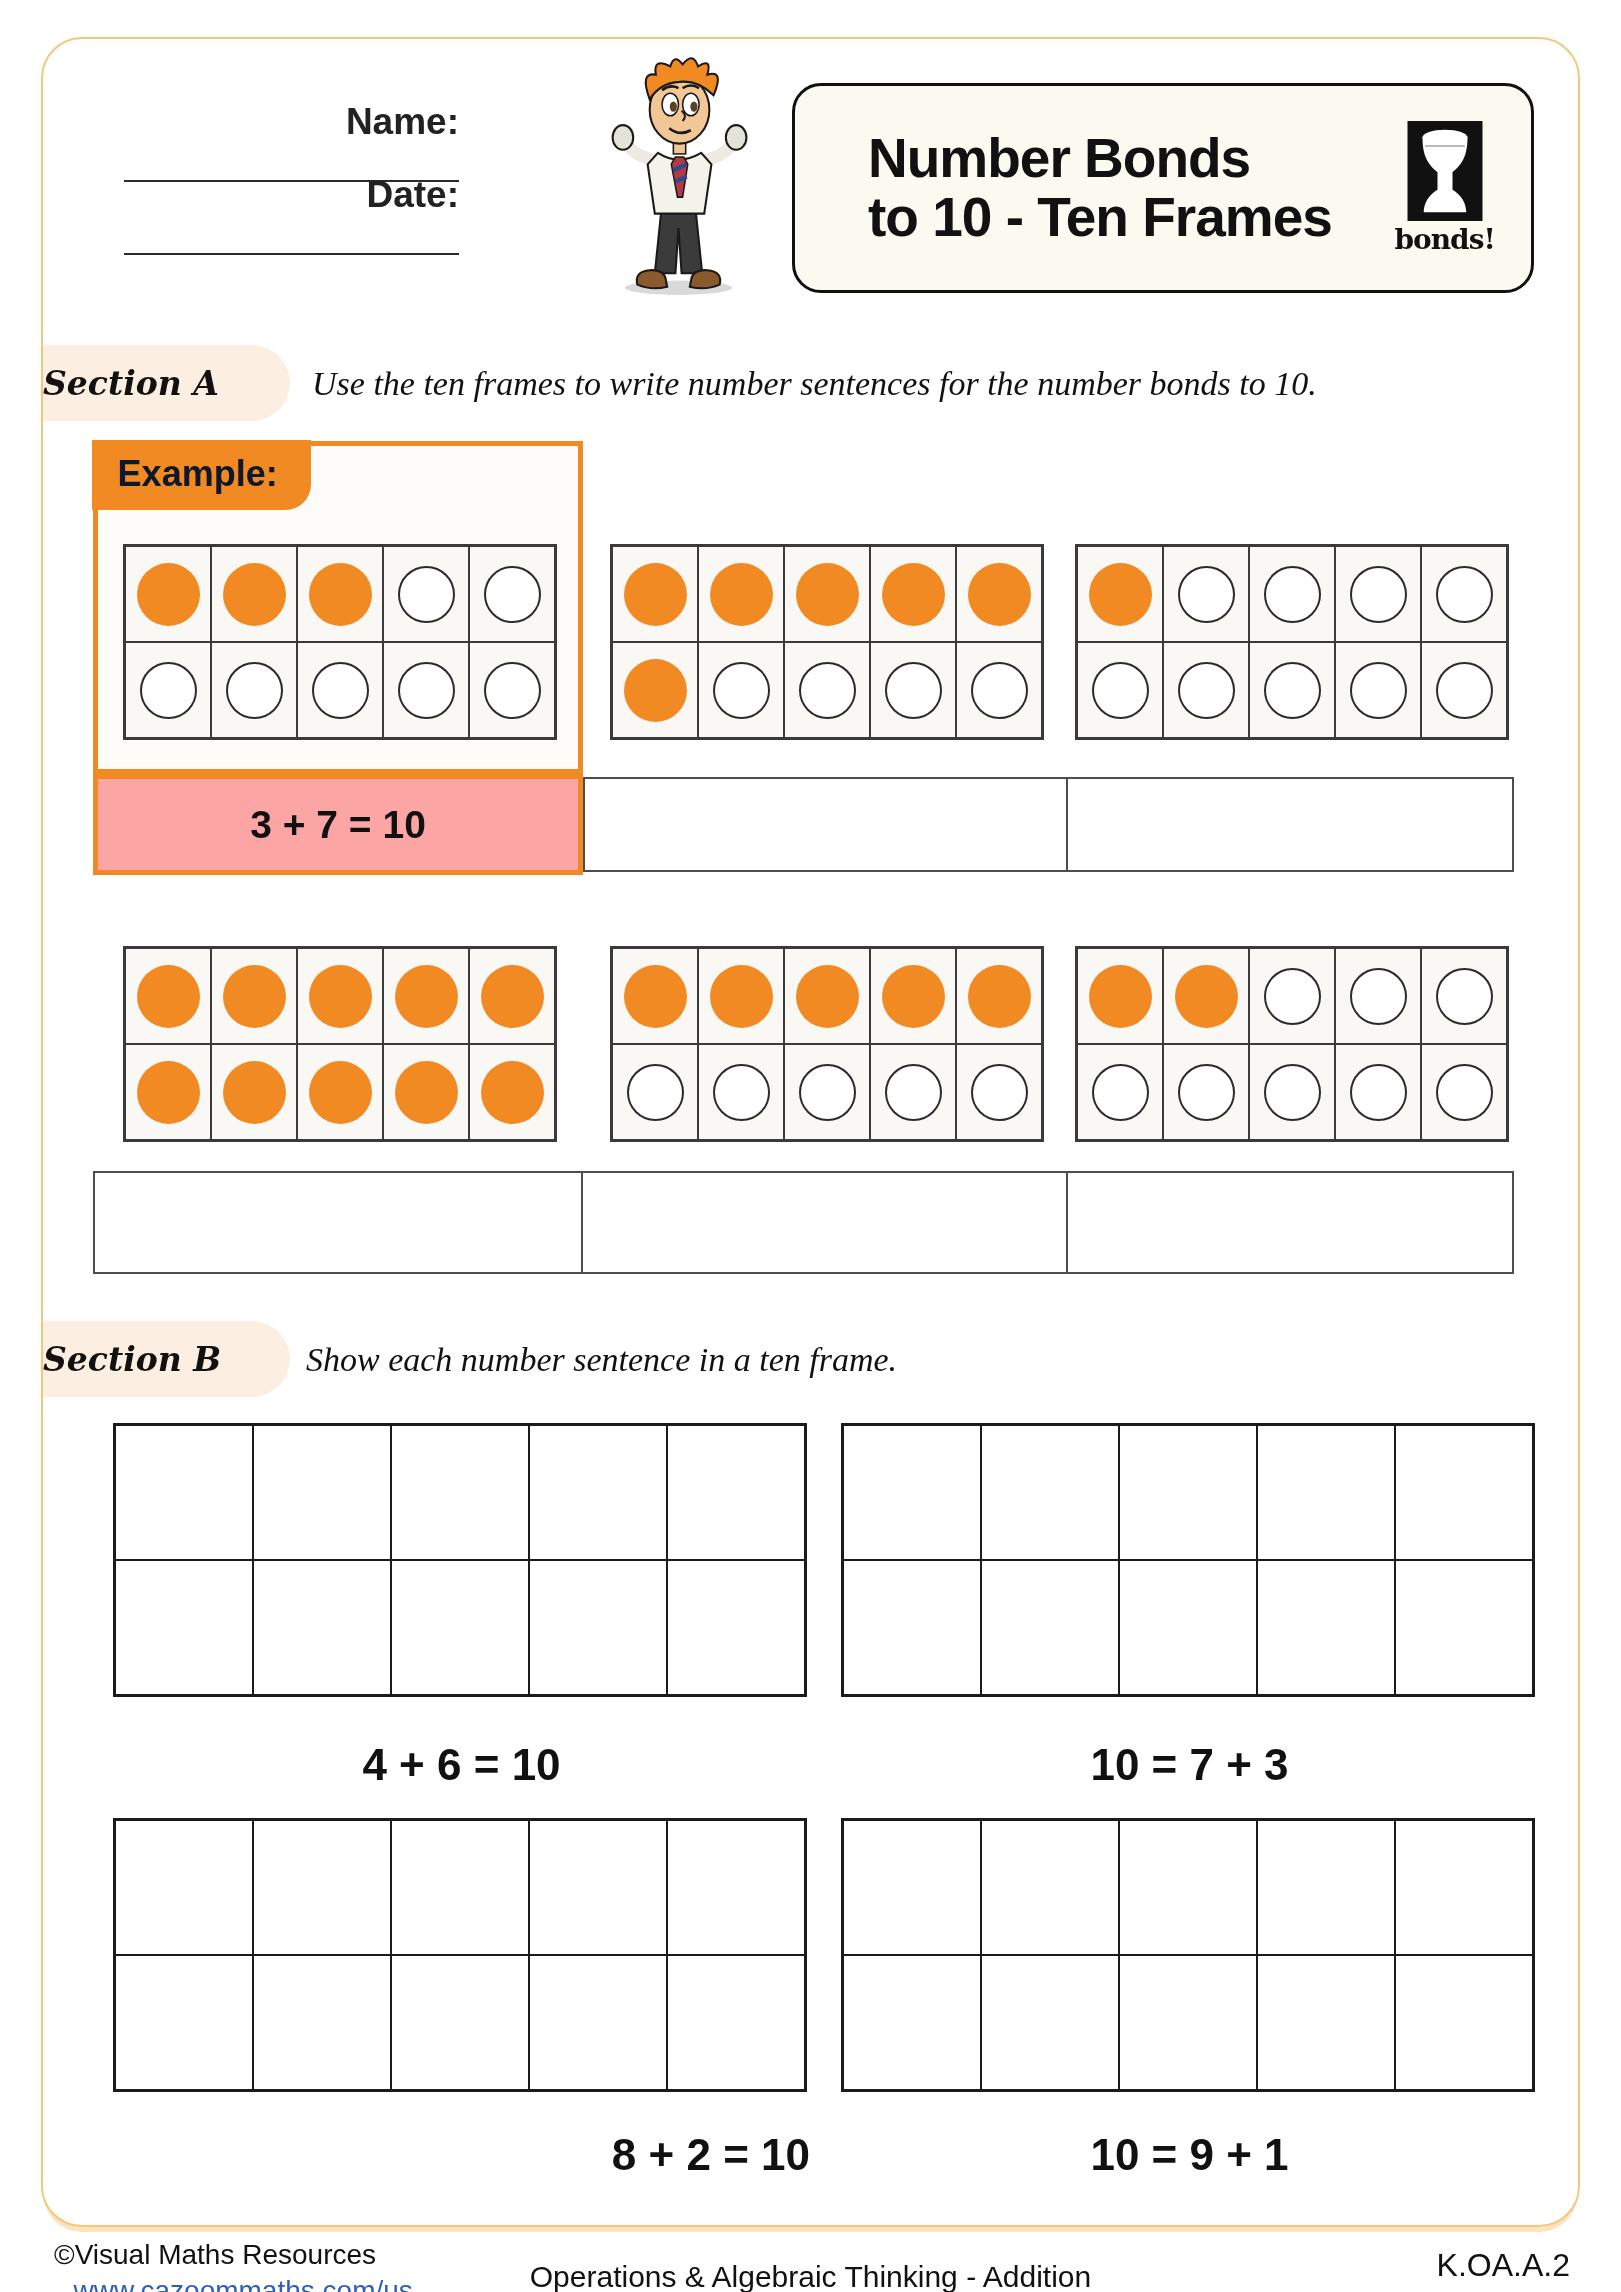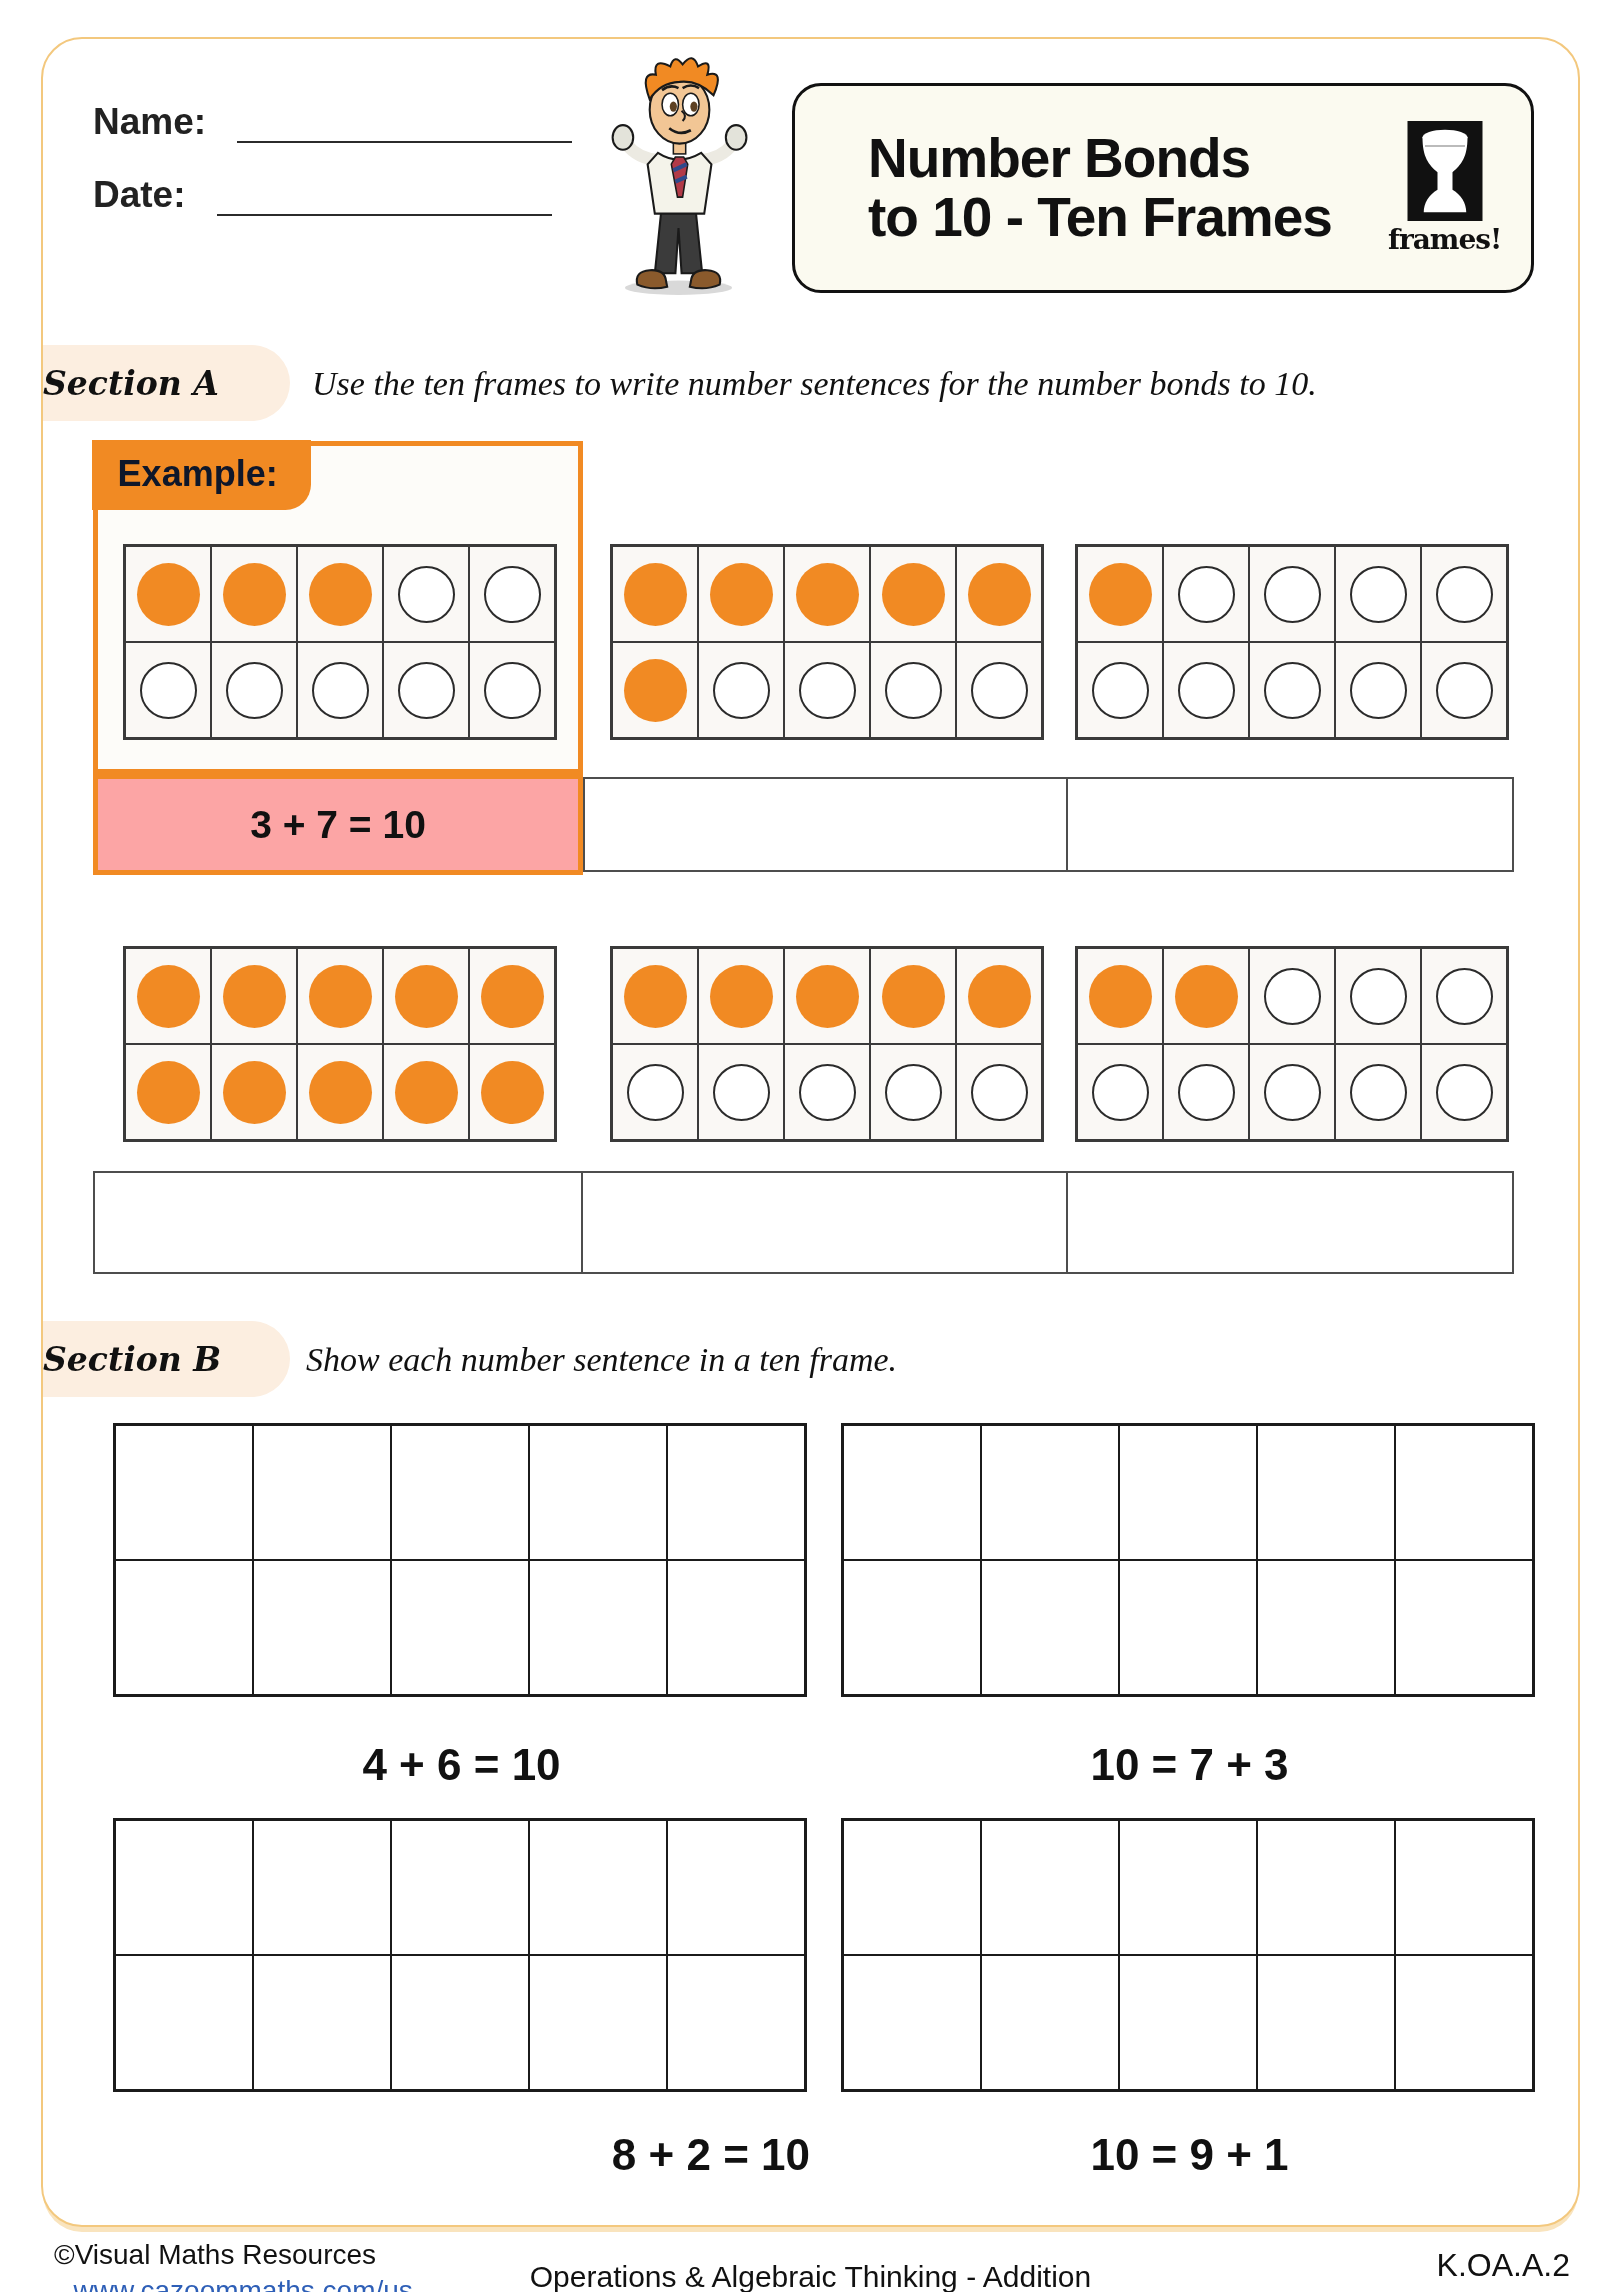--- a/index.html
+++ b/index.html
@@ -12,21 +12,21 @@
   }
   *{box-sizing:border-box;margin:0;padding:0;}
   body{background:#ffffff;font-family:"Liberation Sans",sans-serif;color:var(--ink);}
   .sheet{position:relative;width:1621px;height:2293px;background:#ffffff;overflow:hidden;}
 
   .page-border{position:absolute;left:41px;top:37px;width:1539px;height:2190px;
     border:2.9px solid var(--tan);border-radius:41px;
     box-shadow:0 6.9px 0 -2px #F9E4BE;background:#fff;}
 
   
-  .field-row{position:absolute;display:flex;align-items:flex-end;}
+  .field-row{position:absolute;display:flex;align-items:flex-end;flex-direction:column;}
   .field-row .flabel{font-size:37px;font-weight:bold;color:#222;}
   .write-line{display:inline-block;width:335px;border-bottom:2.9px solid #2b2b2b;height:39px;margin-left:31px;}
   #name-row{left:93px;top:101px;}
   #date-row{left:93px;top:174px;}
 
   .mascot{position:absolute;left:573px;top:51px;width:211px;height:247px;}
 
   .title-box{position:absolute;left:792px;top:83px;width:742px;height:210px;
     background:#FBFAF0;border:3.4px solid #111;border-radius:29px;
     display:flex;align-items:center;}
@@ -121,21 +121,21 @@
       <div>Number Bonds</div>
       <div>to 10 - Ten Frames</div>
     </div>
     <div class="logo">
       <svg width="76" height="100" viewBox="0 0 60 80">
         <rect x="0" y="0" width="60" height="80" fill="#111"></rect>
         <ellipse cx="30" cy="13" rx="18" ry="6" fill="#fff"></ellipse>
         <path d="M12 13 C12 29 17 35 24 41 L24 55 C17 59 13 66 13 73 L47 73 C47 66 43 59 36 55 L36 41 C43 35 48 29 48 13 Z" fill="#fff"></path>
         <path d="M14 20 L46 20" stroke="#bbb" stroke-width="1.5"></path>
       </svg>
-      <div class="logo-word">frames!</div>
+      <div class="logo-word">bonds!</div>
     </div>
   </div>
 
   <div class="section-pill" id="secA-pill">
     <span>Section A</span>
   </div>
   <div class="section-instruction" id="secA-instr">Use the ten frames to write number sentences for the number bonds to 10.</div>
 
   <div class="example-box">
     <div class="example-tab">Example:</div>

